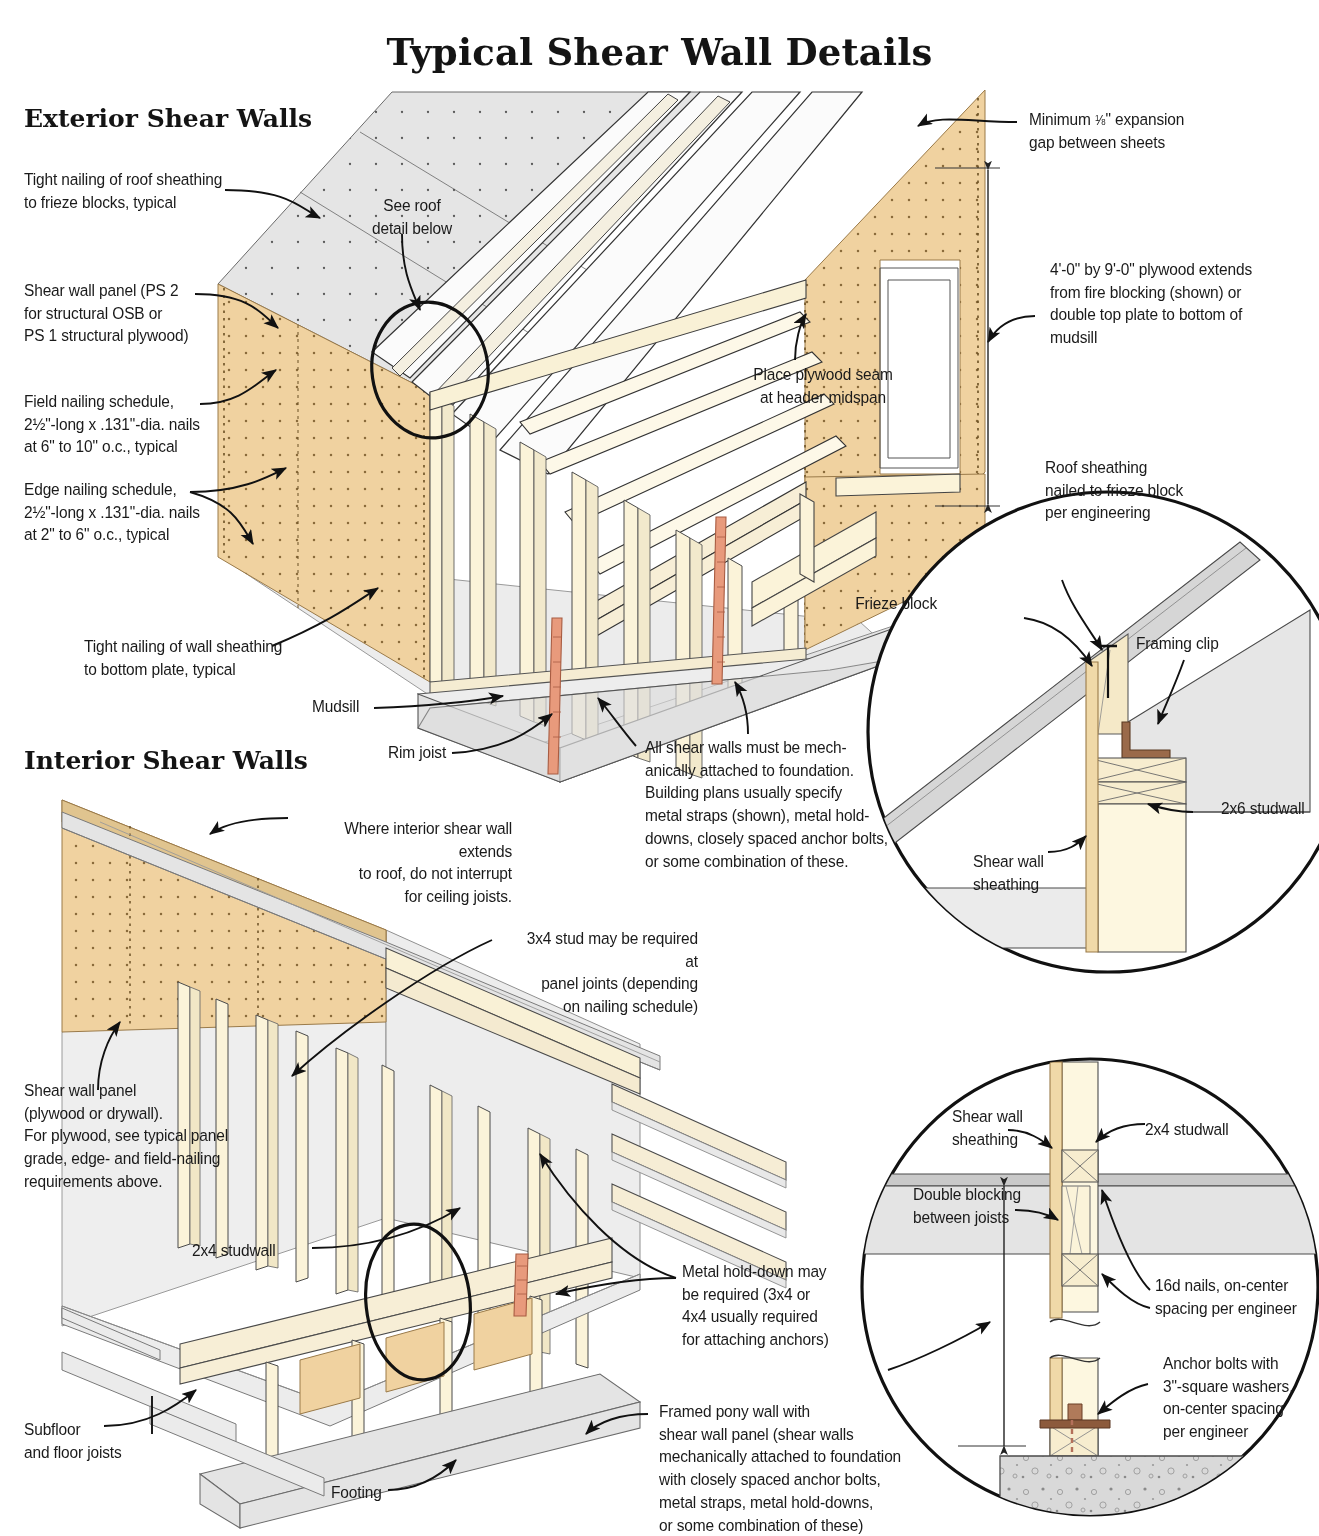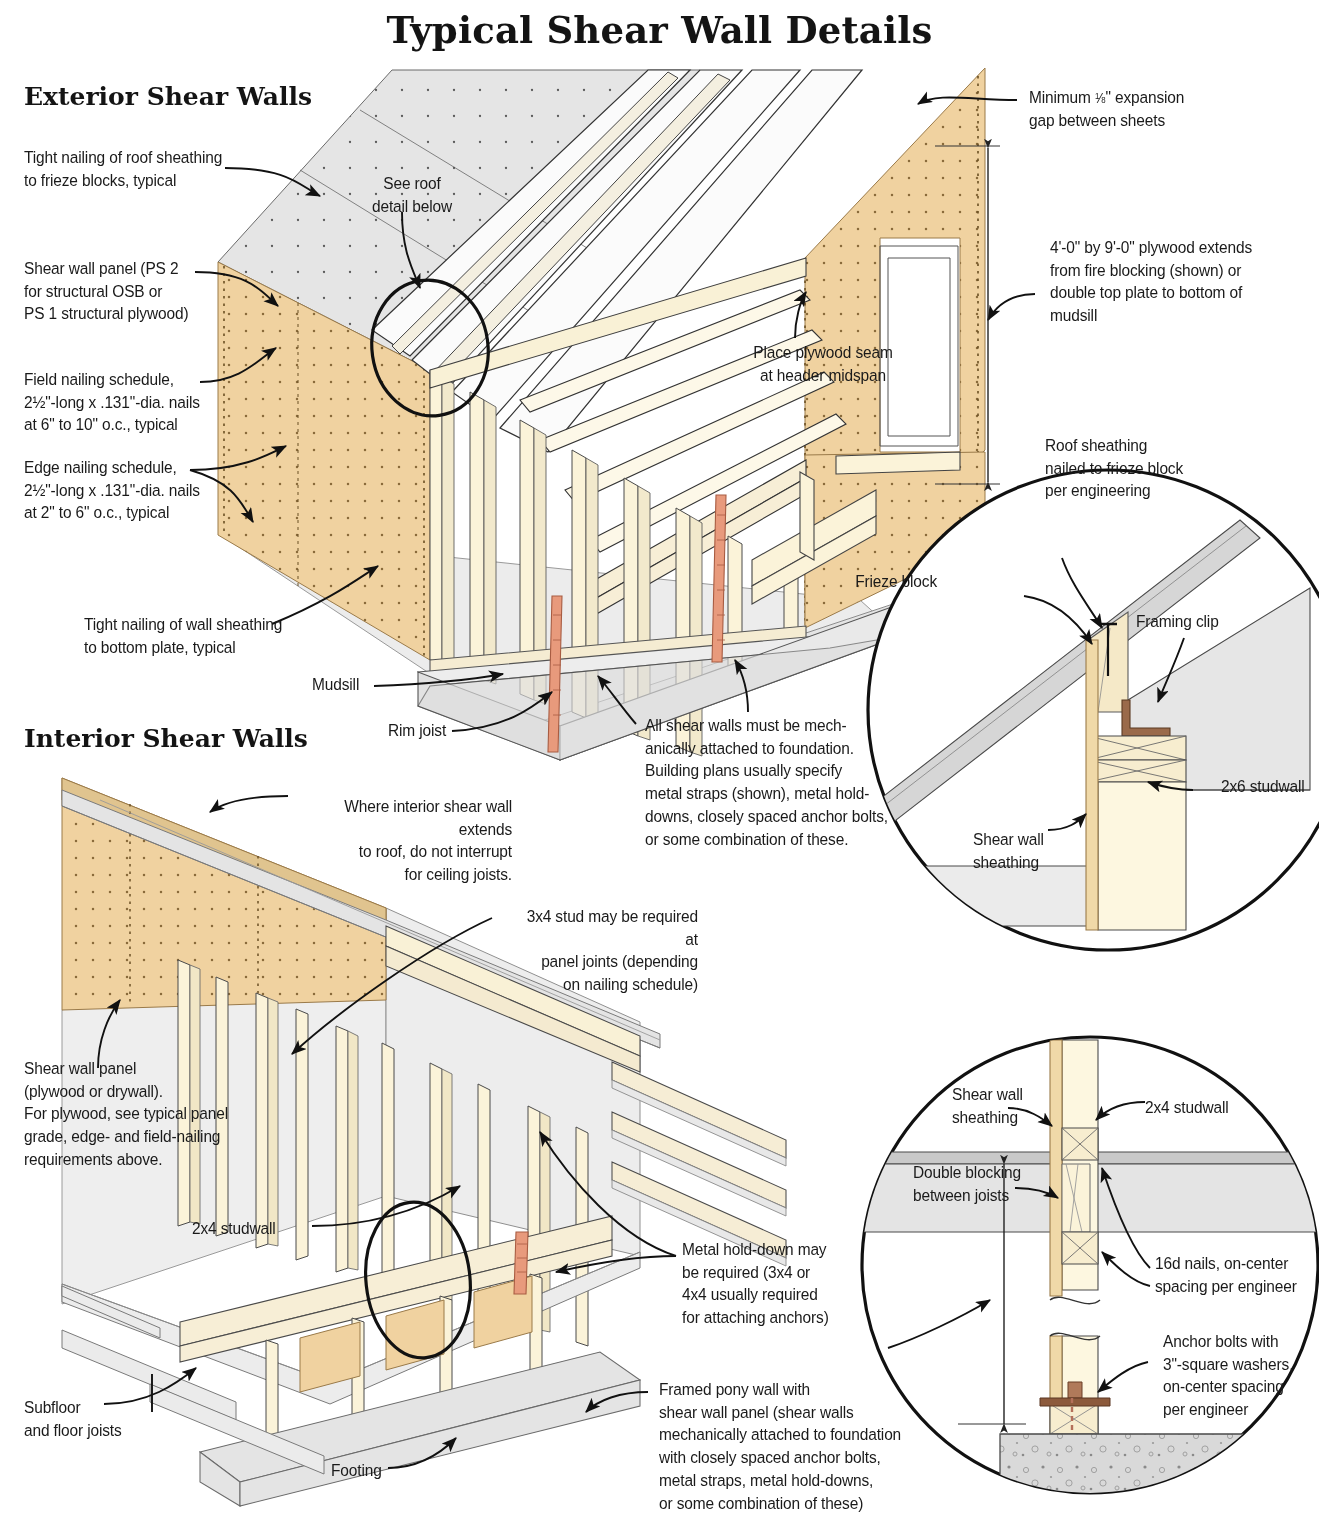--- a/index.html
+++ b/index.html
@@ -7,21 +7,21 @@
     margin: 0; padding: 0;
     background: #ffffff;
   }
   body {
     width: 1319px; height: 1536px;
     position: relative;
     font-family: "Liberation Sans", sans-serif;
     color: #1a1a1a;
     overflow: hidden;
   }
-  #stage { position: absolute; inset: 0; }
+  #stage { position: absolute; inset: 0; margin-top: 22px; }
 
   
   .title {
     position: absolute;
     left: 0; right: 0; top: 8px;
     text-align: center;
     font-family: "DejaVu Serif", serif;
     font-weight: bold;
     font-size: 37px;
     letter-spacing: .2px;

